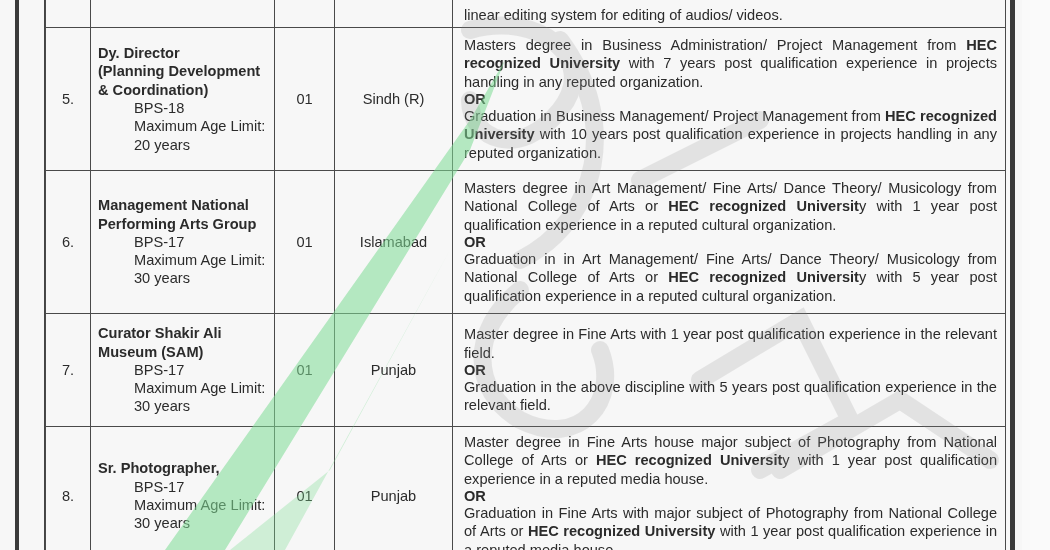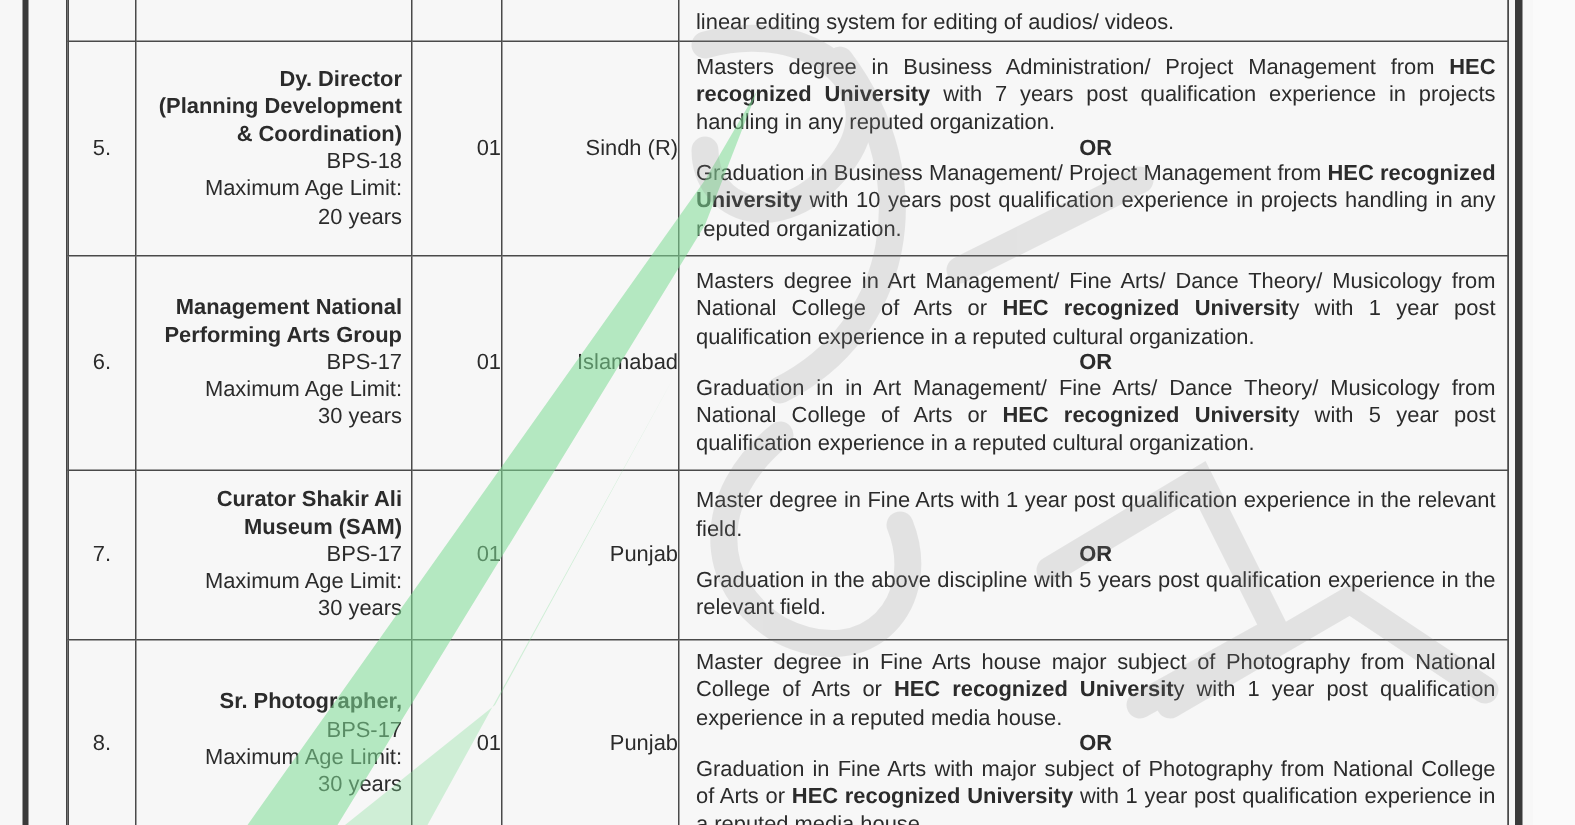--- a/index.html
+++ b/index.html
@@ -24,27 +24,27 @@
     border: 1px solid #4a4a4a; vertical-align: middle;
     font-size: 14.6px; line-height: 18.3px; padding: 0;
   }
   col.c-no { width: 45px; }
   col.c-post { width: 184px; }
   col.c-num { width: 60px; }
   col.c-dom { width: 118px; }
   col.c-qual { width: 553px; }
 
   td.no { text-align: center; }
-  td.post { padding: 4px 6px 4px 7px !important; text-align: right; }
-  td.num, td.dom { text-align: right; }
+  td.post { padding: 4px 6px 4px 7px !important; }
+  td.num, td.dom { text-align: center; }
   td.qual { padding: 3px 8px 3px 11px !important; text-align: justify; }
 
   .post-title { font-weight: bold; display: block; }
   .post-line { display: block; margin-left: 36px; }
-  .or { display: block; text-align: center; font-weight: bold; line-height: 16px; }
+  .or { display: block; text-align: left; font-weight: bold; line-height: 16px; }
   .para { display: block; }
   b.hec { font-weight: bold; }
 
   tr.r-prev td { height: 50px; }
   tr.r5 td { height: 134px; }
   tr.r6 td { height: 134px; }
   tr.r7 td { height: 104px; }
   tr.r8 td { height: 130px; }
 
   

